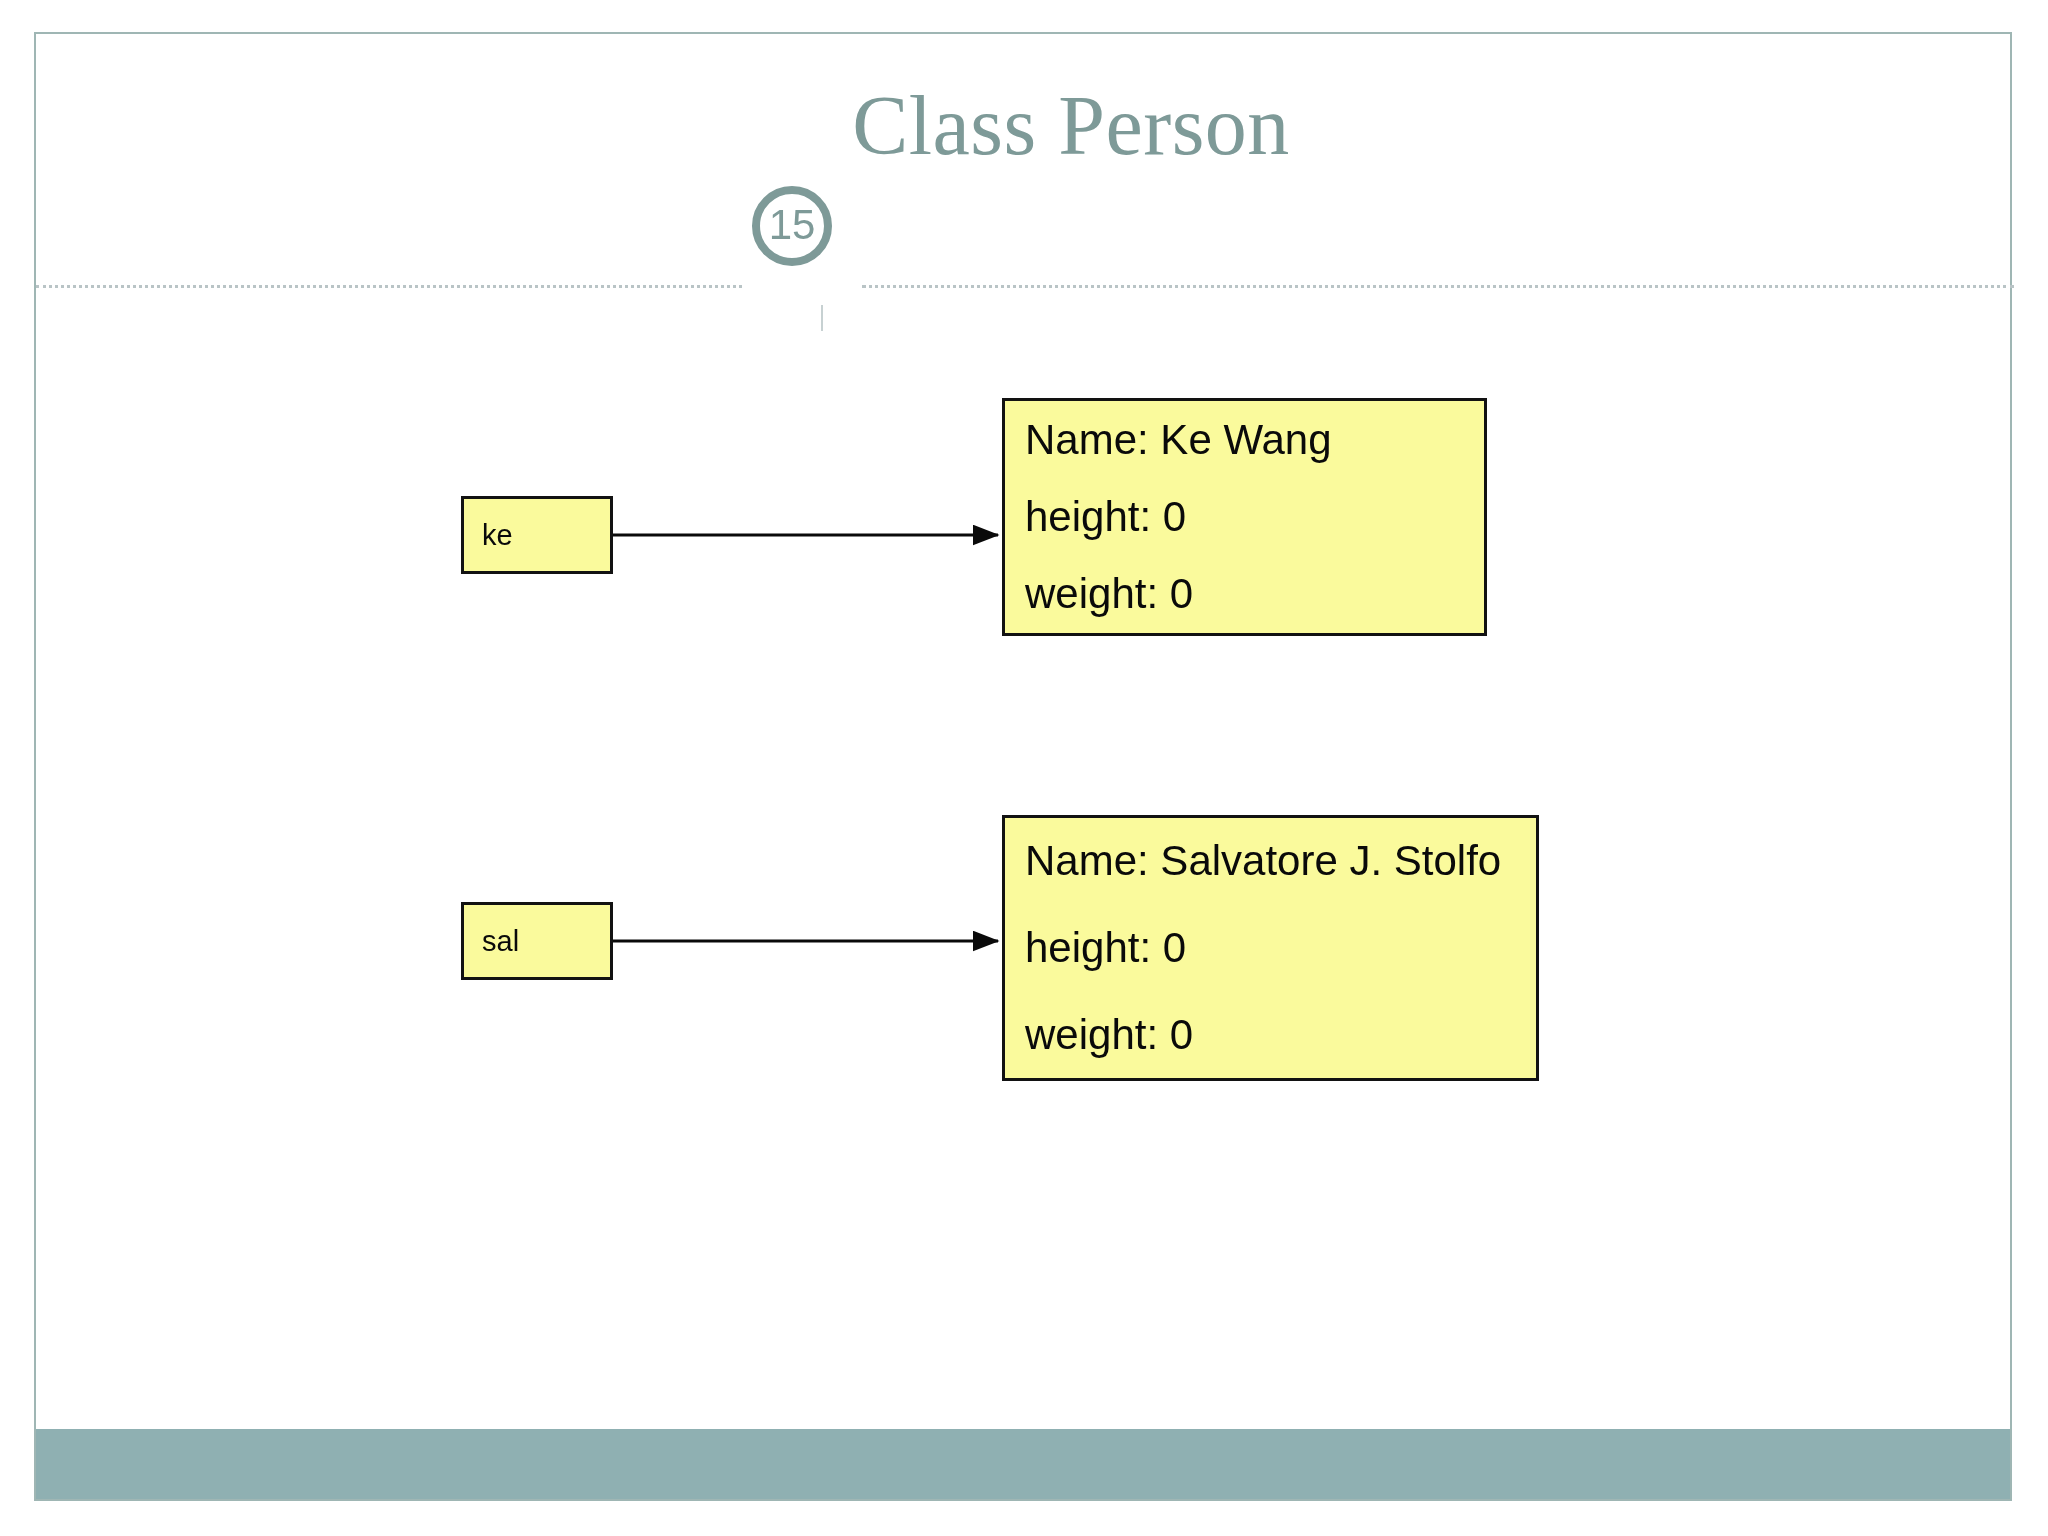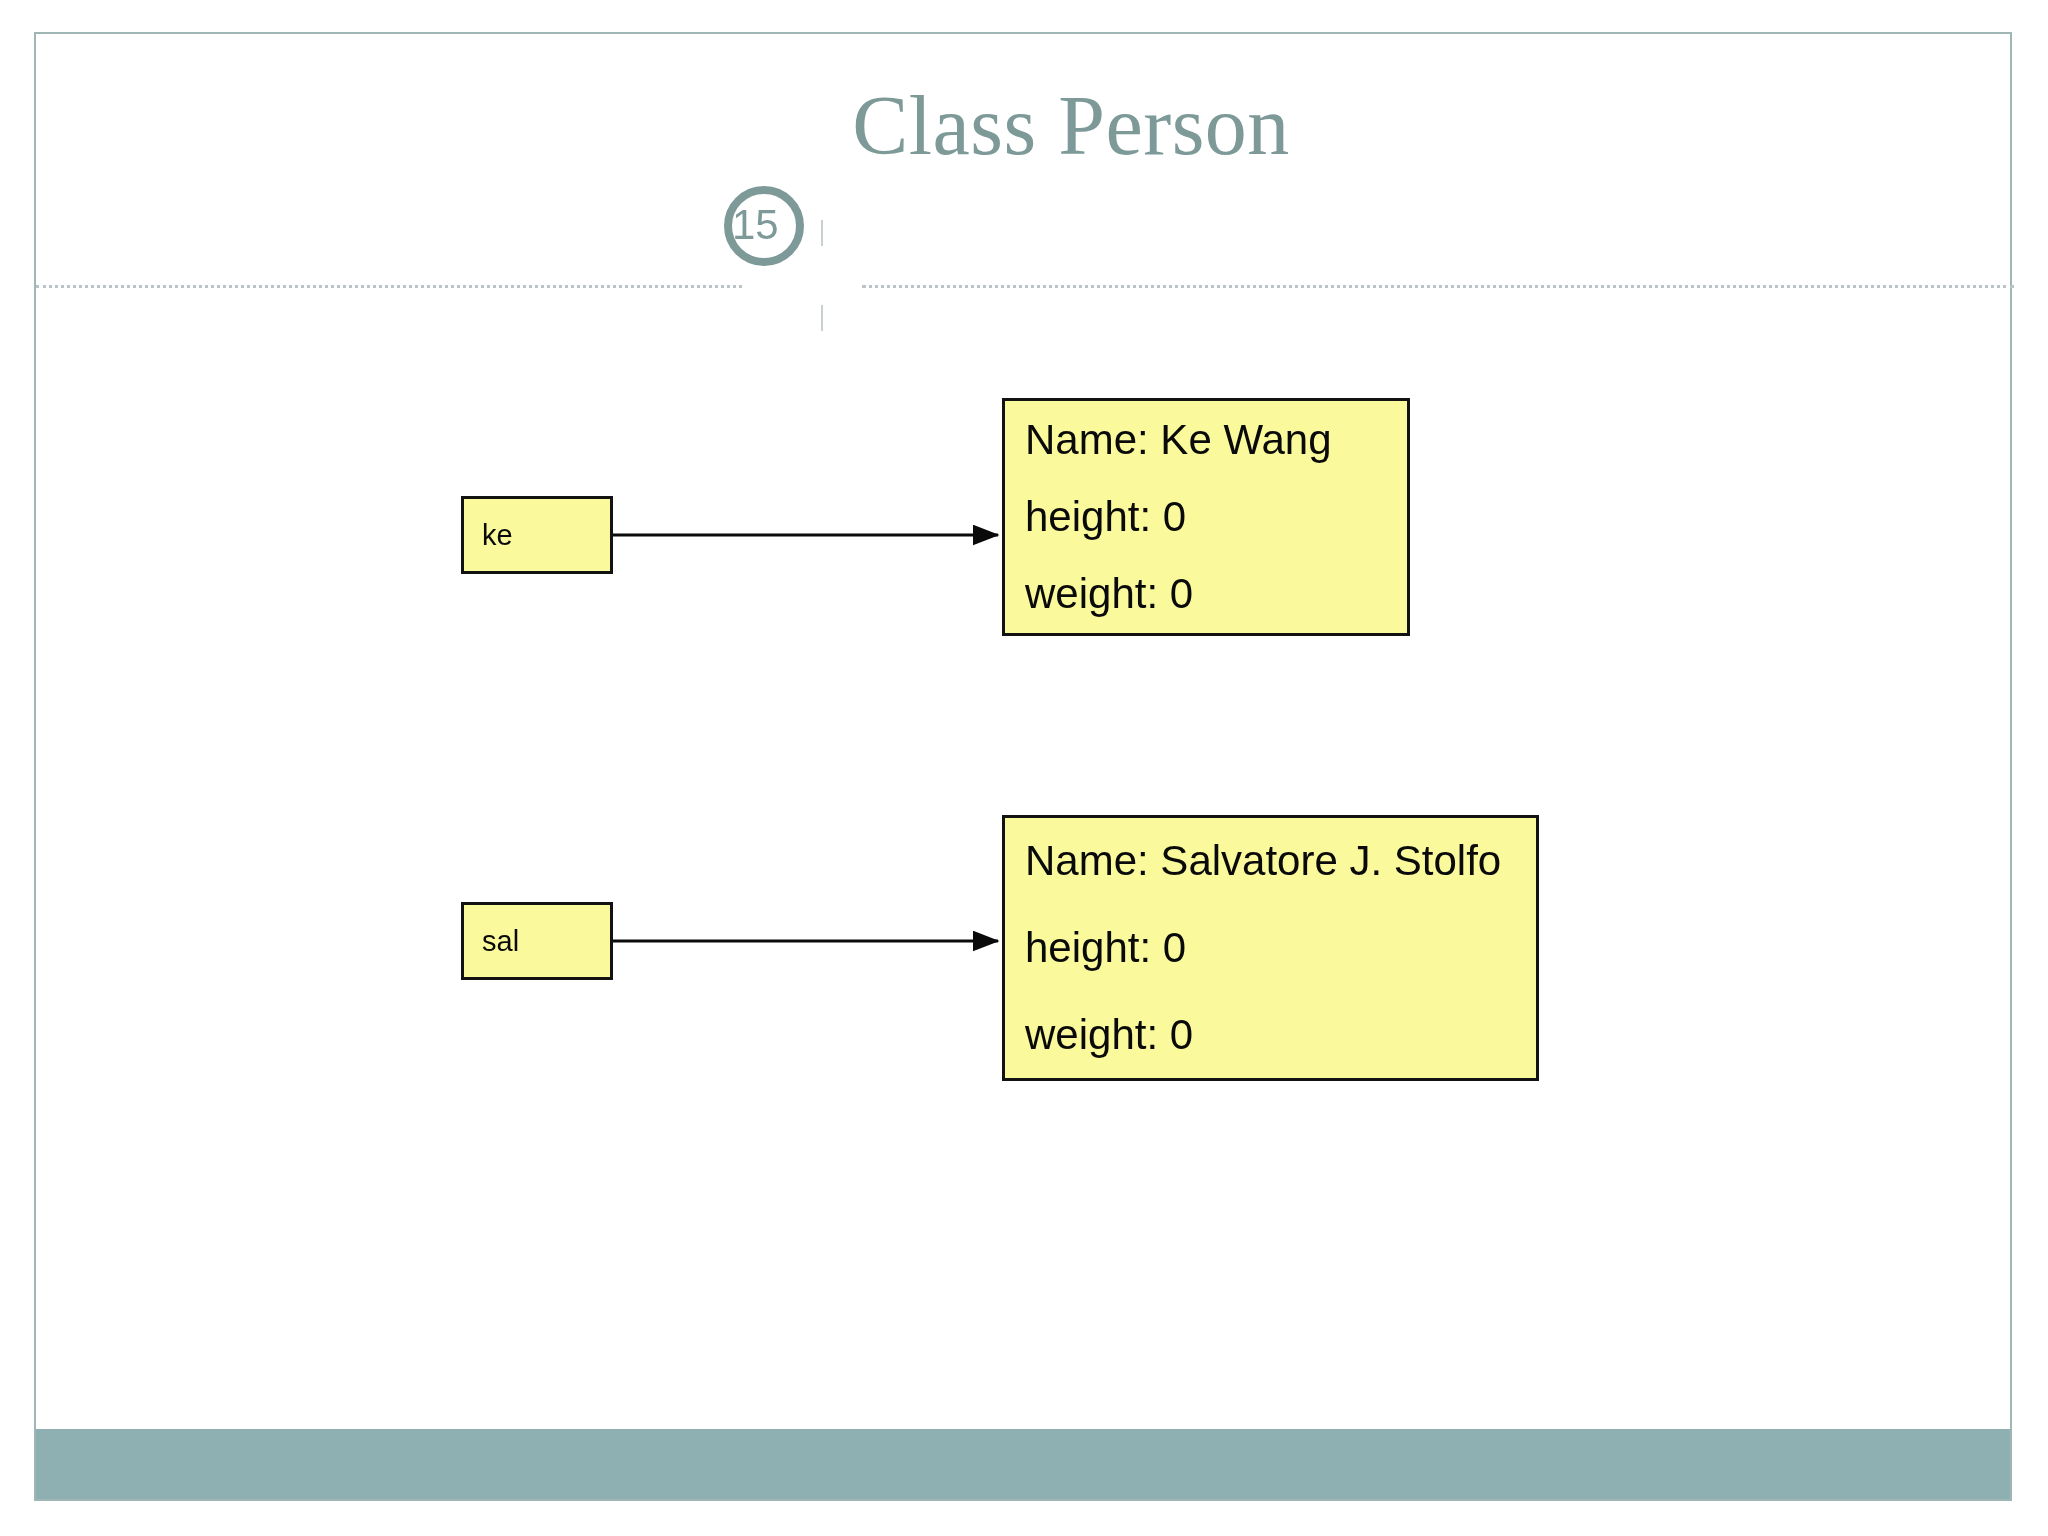--- a/index.html
+++ b/index.html
@@ -58,30 +58,31 @@
     width: 2px;
     height: 26px;
     background: #c7d1d2;
   }
   #tick-top    { left: 785px; top: 186px; }
   #tick-bottom { left: 785px; top: 271px; }
 
   
   #page-badge {
     position: absolute;
-    left: 688px;
+    left: 716px;
     top: 152px;
     width: 80px;
     height: 80px;
     border: 8px solid #7e9a98;
     border-radius: 50%;
     background: #ffffff;
     box-sizing: border-box;
     display: flex;
     align-items: center;
+    justify-content: center;
   }
   #page-badge-number {
     font-family: "Liberation Sans", sans-serif;
     font-size: 42px;
     color: #7e9a98;
     line-height: 1;
     position: relative;
     top: -1px;
   }
 
@@ -168,21 +169,21 @@
   <div id="diagram">
 
     <div class="var-box" style="left:425px; top:462px; width:152px; height:78px;">
       <span class="var-label">ke</span>
     </div>
 
     <div class="var-box" style="left:425px; top:868px; width:152px; height:78px;">
       <span class="var-label">sal</span>
     </div>
 
-    <div class="obj-box" style="left:966px; top:364px; width:408px; height:238px;">
+    <div class="obj-box" style="left:966px; top:364px; width:485px; height:238px;">
       <div class="obj-line">Name: Ke Wang</div>
       <div class="obj-line">height: 0</div>
       <div class="obj-line">weight: 0</div>
     </div>
 
     <div class="obj-box" style="left:966px; top:781px; width:537px; height:266px;">
       <div class="obj-line">Name: Salvatore J. Stolfo</div>
       <div class="obj-line">height: 0</div>
       <div class="obj-line">weight: 0</div>
     </div>

